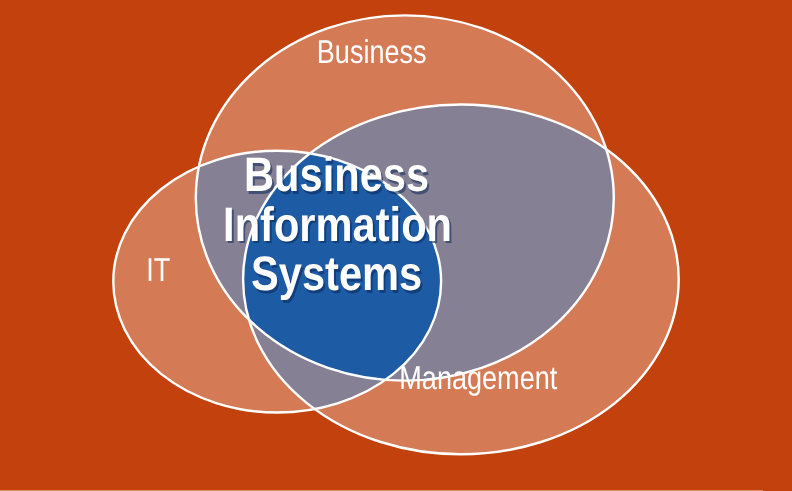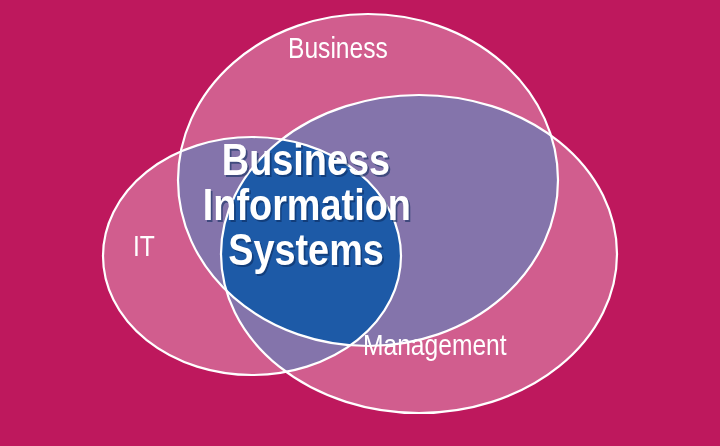--- a/index.html
+++ b/index.html
@@ -7,21 +7,21 @@
     padding: 0;
   }
   body {
     font-family: "Liberation Sans", sans-serif;
   }
   #venn-stage {
     position: relative;
     width: 720px;
     height: 446px;
     overflow: hidden;
-    background: #be185d;
+    background: #c2410c;
   }
   #venn-svg {
     position: absolute;
     top: 0;
     left: 0;
     width: 720px;
     height: 446px;
     display: block;
   }
   .venn-label {

